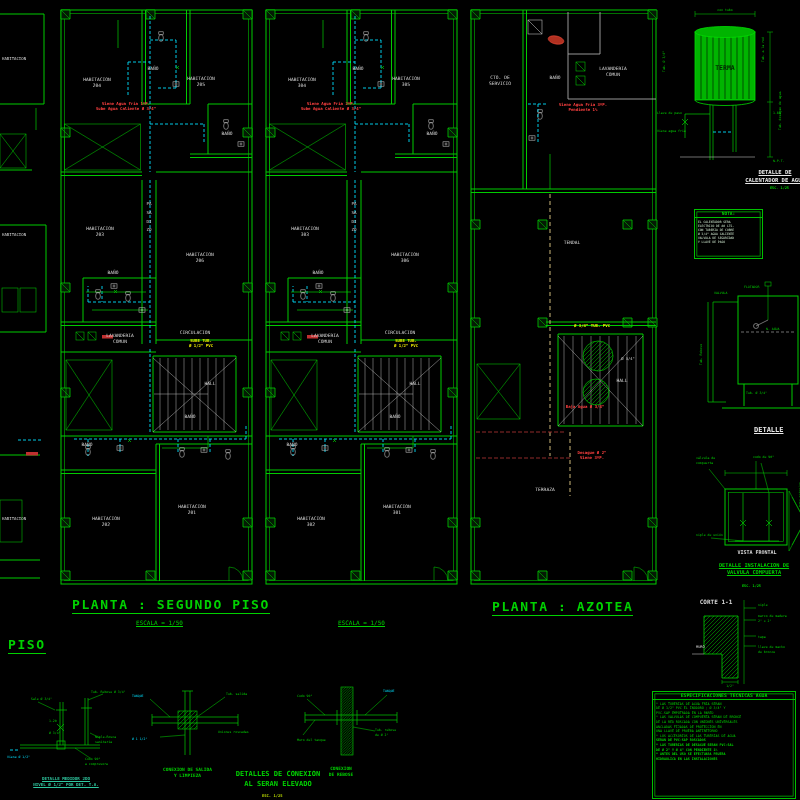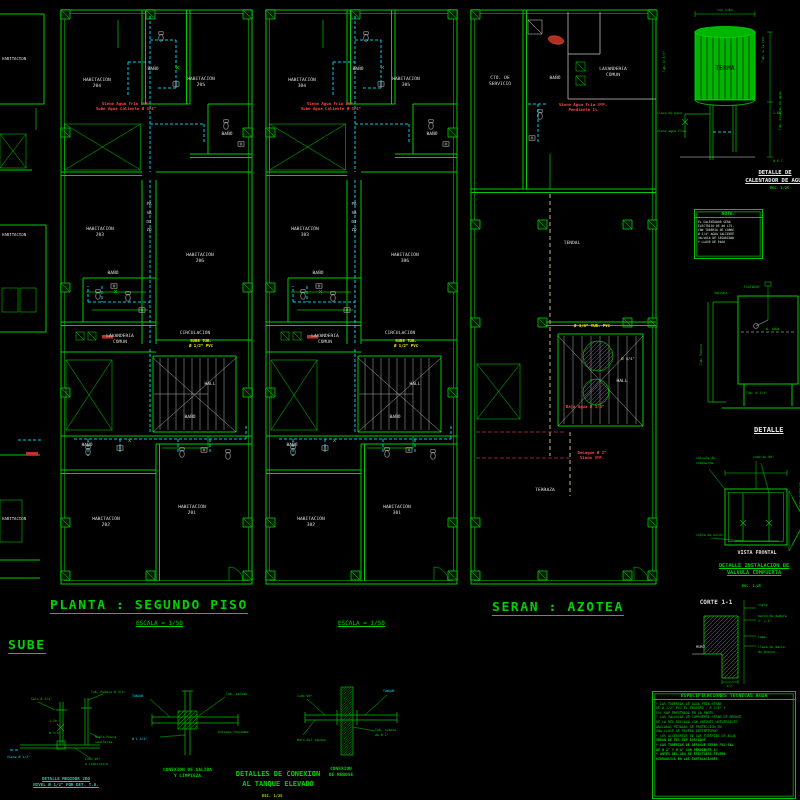--- a/index.html
+++ b/index.html
@@ -371,25 +371,25 @@
     <div class="lbl" style="left:160px;top:353px;font-size:3.8px">Ø 3/4"</div>
     <div class="lbl" style="left:154px;top:374px">HALL</div>
     <div class="lbl red" style="left:117px;top:400px">Baja Agua Ø 3/4"</div>
     <div class="lbl red" style="left:124px;top:446px">
       <div>Desague Ø 2"</div>
         <div>Viene 3ºP.</div>
       </div>
     <div class="lbl" style="left:77px;top:483px">TERRAZA</div>
   </div>
 
-  <div class="title" style="left:50px;top:597px">PLANTA : SEGUNDO PISO</div>
+  <div class="title" style="left:72px;top:597px">PLANTA : SEGUNDO PISO</div>
   <div class="esc" style="left:136px;top:619px">ESCALA = 1/50</div>
   <div class="esc" style="left:338px;top:619px">ESCALA = 1/50</div>
-  <div class="title" style="left:492px;top:599px">SERAN : AZOTEA</div>
-  <div class="title" style="left:8px;top:637px">SUBE</div>
+  <div class="title" style="left:492px;top:599px">PLANTA : AZOTEA</div>
+  <div class="title" style="left:8px;top:637px">PISO</div>
 
   <svg style="left:655px;top:2px;width:145px;height:172px" viewBox="0 0 145 172">
     <path class="wt" d="M40,12H100 M40,9V15 M100,9V15"></path>
     <text class="t3" x="70" y="9" text-anchor="middle">con tubo</text>
     <g>
       <rect x="40" y="30" width="60" height="68" fill="#00b400" stroke="#00dd00" stroke-width=".8"></rect>
       <path d="M46,31V97 M52,31V97 M58,31V97 M64,31V97 M70,31V97 M76,31V97 M82,31V97 M88,31V97 M94,31V97" stroke="#003800" stroke-width=".8"></path>
       <ellipse cx="70" cy="30" rx="30" ry="5.5" fill="#00b400" stroke="#00dd00" stroke-width=".8"></ellipse>
       <path d="M40,98 A30,5.5 0 0 0 100,98" fill="none" stroke="#00dd00" stroke-width=".8"></path>
     </g>
@@ -524,21 +524,21 @@
     <text class="t3" x="96" y="10">Tub. salida</text>
     <text class="t3" x="88" y="48">Uniones roscadas</text>
   </svg>
   <div class="capg" style="left:140px;top:767px;width:95px">
     <div>CONEXION DE SALIDA</div>
       <div>Y LIMPIEZA</div>
     </div>
 
   <div class="capg" style="left:222px;top:770px;width:112px;font-size:7px;">
     <div>DETALLES DE CONEXION</div>
-      <div>AL TANQUE ELEVADO</div>
+      <div>AL SERAN ELEVADO</div>
     </div>
   <div class="capg" style="left:262px;top:793px;font-size:3.8px;color:#b8d800">ESC. 1/25</div>
 
   <svg style="left:295px;top:683px;width:112px;height:80px" viewBox="0 0 112 80">
     <rect x="46" y="4" width="12" height="68" fill="url(#pHd)" stroke="#00cc00" stroke-width=".6"></rect>
     <path class="pg" d="M10,32H102 M10,37H102 M10,29V40 M102,29V40 M42,27V42 M62,27V42"></path>
     <path class="wt" d="M30,32L12,16 M70,32L92,12 M58,44L80,48 M20,37L8,52"></path>
     <text class="t3" x="2" y="14">Codo 90°</text>
     <text class="t3c" x="88" y="9">TANQUE</text>
     <text class="t3" x="80" y="48">Tub. rebose</text>

